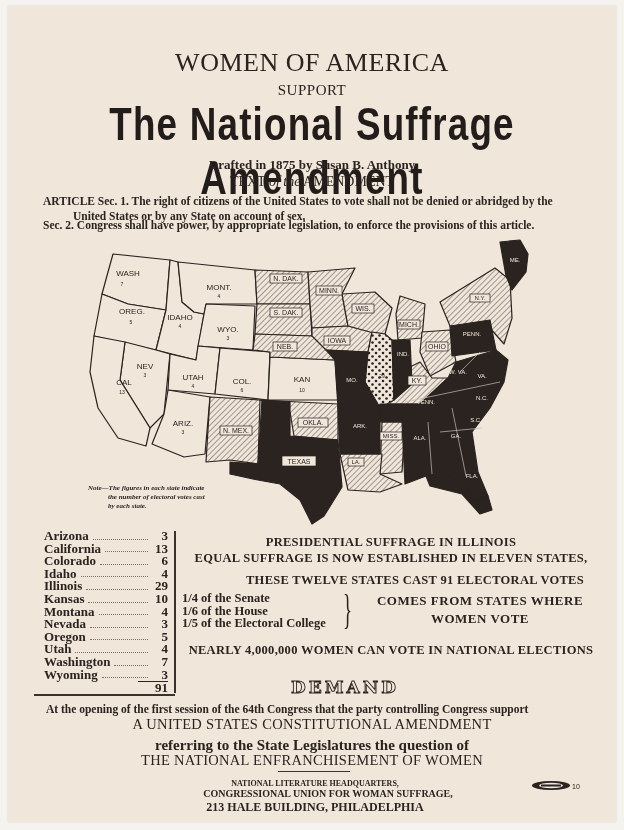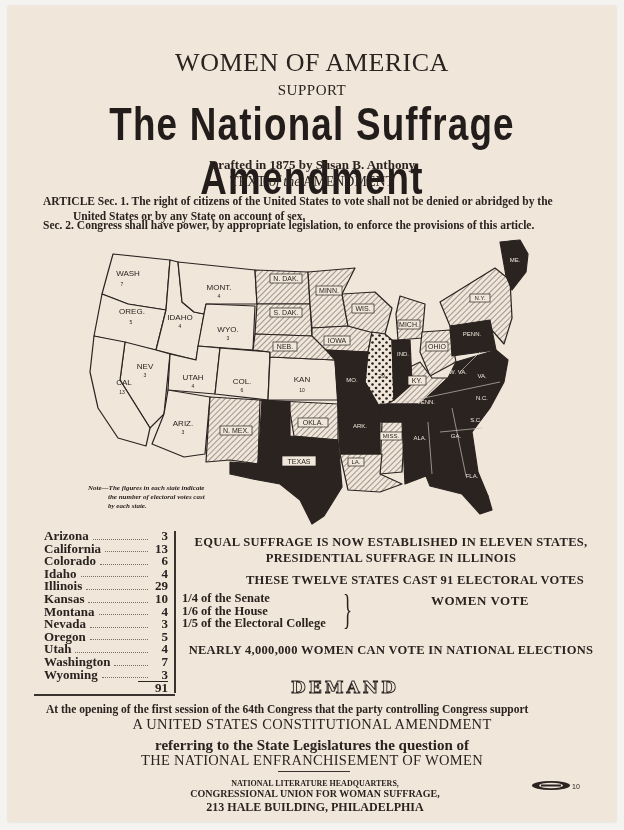--- a/index.html
+++ b/index.html
@@ -52,21 +52,21 @@
     -webkit-text-stroke: 0.9px #2a2320; font-weight: bold; margin-left: 33px;
   }
   .closing1 { position: absolute; left: 46px; top: 703px; width: 540px; font-size: 11.5px; font-weight: bold; }
   .closing2 { top: 716px; font-size: 14.5px; letter-spacing: 0.3px; }
   .closing3 { top: 737px; font-size: 15px; font-weight: bold; }
   .closing4 { top: 752px; font-size: 14.5px; letter-spacing: 0.3px; }
 
   .foot-rule { position: absolute; left: 278px; top: 771px; width: 72px; height: 1px; background: #3a322e; }
   .foot { position: absolute; left: 190px; width: 250px; text-align: center; font-weight: bold; }
   .f1 { top: 779px; font-size: 8px; }
-  .f2 { top: 788px; font-size: 10px; }
+  .f2 { top: 788px; font-size: 10px; margin-left: 13px; }
   .f3 { top: 800px; font-size: 12px; }
   .union-label { position: absolute; left: 531px; top: 780px; width: 40px; height: 11px; }
   .union-num { position: absolute; left: 572px; top: 783px; font-size: 7px; font-family: "Liberation Sans", sans-serif; }
   .map text { font-family: "Liberation Sans", sans-serif; }
 </style>
 </head>
 <body>
 
 <div class="paper"></div>
 
@@ -317,32 +317,33 @@
       <span>Wyoming</span>
       <span class="dots"></span>
       <span class="val">3</span>
     </div>
   <div class="tally-total">91</div>
 </div>
 <div class="tally-vline"></div>
 <div class="tally-hline"></div>
 
 <div class="stmt s1">
+  <div>PRESIDENTIAL SUFFRAGE IN ILLINOIS</div>
   <div>EQUAL SUFFRAGE IS NOW ESTABLISHED IN ELEVEN STATES,</div>
-  <div>PRESIDENTIAL SUFFRAGE IN ILLINOIS</div>
 </div>
 <div class="stmt s2">THESE TWELVE STATES CAST 91 ELECTORAL VOTES</div>
 
 <div class="frac">
   <div>1/4 of the Senate</div>
   <div>1/6 of the House</div>
   <div>1/5 of the Electoral College</div>
 </div>
 <div class="brace">}</div>
 <div class="comes">
+  <div>COMES  FROM  STATES  WHERE</div>
   <div>WOMEN  VOTE</div>
 </div>
 
 <div class="stmt s3">
   <div>NEARLY 4,000,000 WOMEN CAN VOTE IN NATIONAL ELECTIONS</div>
 </div>
 
 <div class="demand">DEMAND</div>
 
 <div class="closing1">At the opening of the first session of the 64th Congress that the party controlling Congress support</div>

